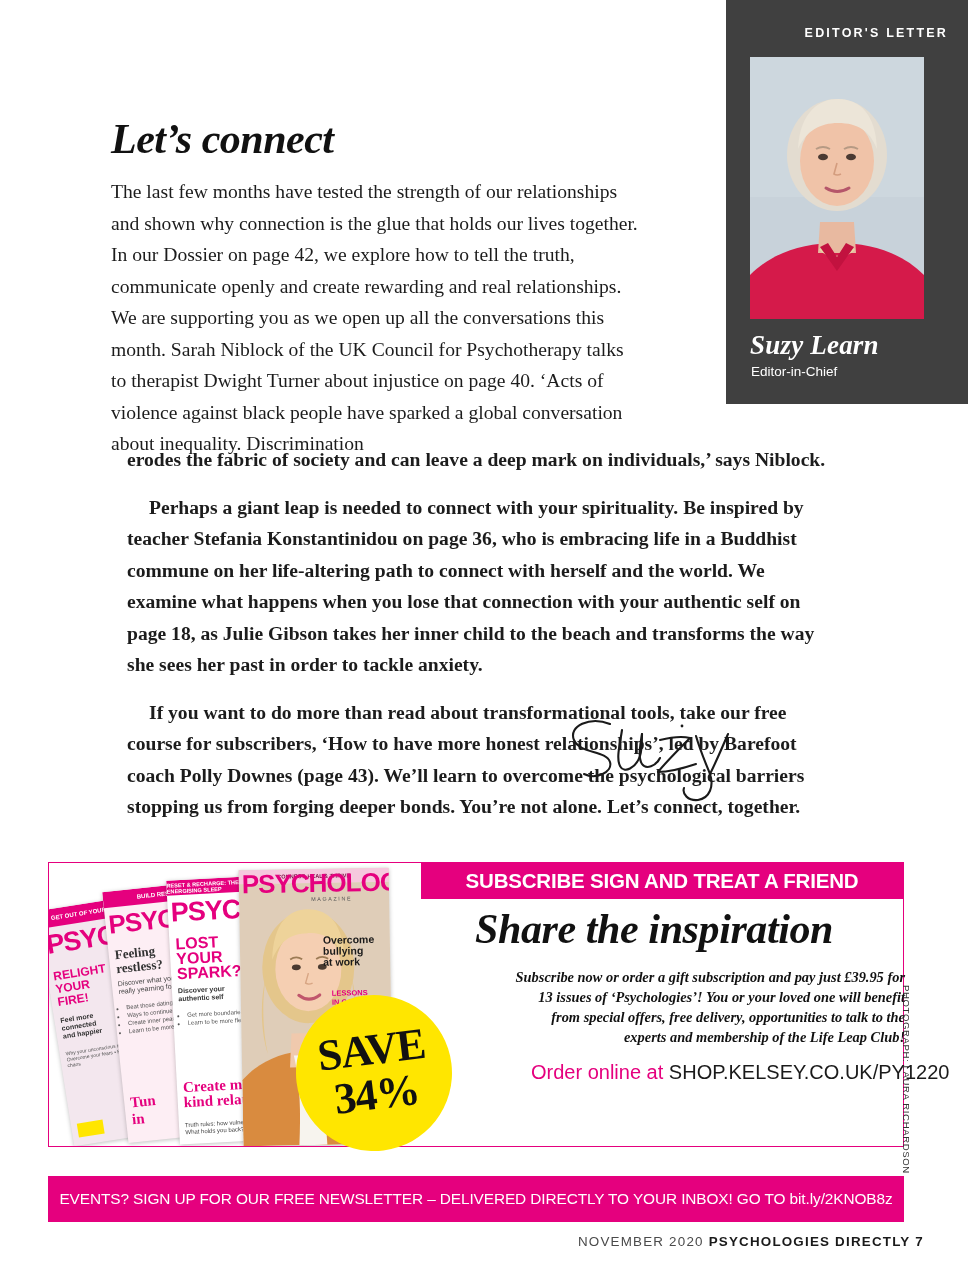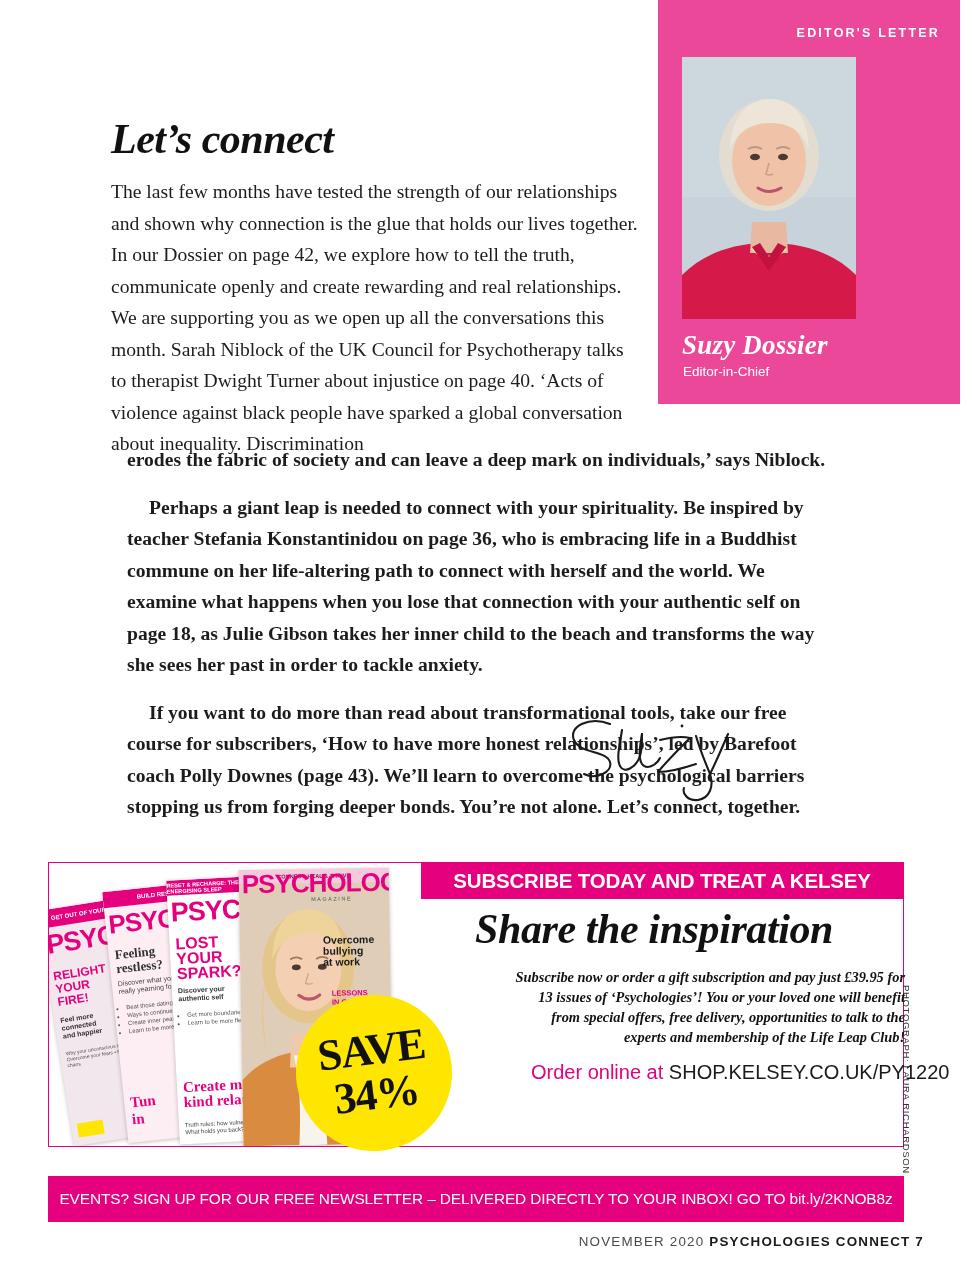--- a/index.html
+++ b/index.html
@@ -13,24 +13,24 @@
     position: relative;
     font-family: "Liberation Serif", serif;
     color: #1a1a1a;
     overflow: hidden;
   }
 
   
   .editor-box {
     position: absolute;
     top: 0;
-    right: 12px;
-    width: 302px;
+    right: 4px;
+    width: 242px;
     height: 404px;
-    background: #ec4899;
+    background: #404040;
   }
   .editor-kicker {
     position: absolute;
     top: 26px;
     right: 20px;
     left: 20px;
     text-align: right;
     color: #ffffff;
     font-family: "Liberation Sans", sans-serif;
     font-size: 12.5px;
@@ -328,21 +328,21 @@
       <path d="M87 106 L84 117 Q87 119 91 117" stroke="#d39c7e" stroke-width="1.6" fill="none"></path>
       <path d="M76 131 Q87 138 99 131" stroke="#b5566a" stroke-width="3" fill="none" stroke-linecap="round"></path>
 
       <path d="M70 192 Q87 208 104 192" stroke="#e7d9a8" stroke-width="2.4" fill="none"></path>
       <circle cx="87" cy="205" r="3" fill="#e7d9a8"></circle>
 
       <path d="M70 190 L87 214 L104 190 L96 186 L87 200 L78 186 Z" fill="#c2123f"></path>
     </svg>
   </div>
 
-  <div class="editor-name">Suzy Dossier</div>
+  <div class="editor-name">Suzy Learn</div>
   <div class="editor-role">Editor-in-Chief</div>
 </div>
 
 <div class="headline">Let’s connect</div>
 
 <div class="body-col-narrow">The last few months have tested the strength of our relationships and shown why connection is the glue that holds our lives together. In our Dossier on page 42, we explore how to tell the truth, communicate openly and create rewarding and real relationships. We are supporting you as we open up all the conversations this month. Sarah Niblock of the UK Council for Psychotherapy talks to therapist Dwight Turner about injustice on page 40. ‘Acts of violence against black people have sparked a global conversation about inequality. Discrimination</div>
 
 <div class="body-col-wide">
   <p>erodes the fabric of society and can leave a deep mark on individuals,’ says Niblock.</p>
   <p class="indent">Perhaps a giant leap is needed to connect with your spirituality. Be inspired by teacher Stefania Konstantinidou on page 36, who is embracing life in a Buddhist commune on her life-altering path to connect with herself and the world. We examine what happens when you lose that connection with your authentic self on page 18, as Julie Gibson takes her inner child to the beach and transforms the way she sees her past in order to tackle anxiety.</p>
@@ -423,21 +423,21 @@
         <path d="M58 112 Q68 120 79 112" stroke="#c0566c" stroke-width="3" fill="none" stroke-linecap="round"></path>
       </svg>
       <div style="position:absolute;top:66px;right:5px;width:62px;color:#1a1a1a;font-weight:bold;font-size:10.5px;line-height:11px;text-align:left;">Overcome<br>bullying<br>at work</div>
       <div style="position:absolute;top:120px;right:5px;width:54px;color:#e5007e;font-weight:bold;font-size:7.5px;line-height:9px;">LESSONS<br>IN CALM</div>
       <div class="masthead" style="position:absolute;top:-1px;left:3px;font-size:26px;">PSYCHOLOGIES</div>
       <div style="position:absolute;top:27px;left:72px;font-size:5.4px;letter-spacing:1.6px;color:#555;">MAGAZINE</div>
     </div>
   </div>
 
   <div class="promo-right">
-    <div class="promo-banner">SUBSCRIBE TODAY AND TREAT A KELSEY</div>
+    <div class="promo-banner">SUBSCRIBE SIGN AND TREAT A FRIEND</div>
     <div class="promo-title">Share the inspiration</div>
     <div class="promo-copy">Subscribe now or order a gift subscription and pay just £39.95 for 13 issues of ‘Psychologies’! You or your loved one will benefit from special offers, free delivery, opportunities to talk to the experts and membership of the Life Leap Club!</div>
 
     <div class="promo-order">
       <span>Order online at</span>
       <span class="dark">SHOP.KELSEY.CO.UK/PY1220</span>
     </div>
 
 
   </div>
@@ -449,15 +449,15 @@
 </div>
 
 <div class="photo-credit">PHOTOGRAPH: LAURA RICHARDSON</div>
 
 <div class="events-bar">
   <span>EVENTS? SIGN UP FOR OUR FREE NEWSLETTER – DELIVERED DIRECTLY TO YOUR INBOX! GO TO bit.ly/2KNOB8z</span>
 </div>
 
 <div class="footer">
   <span>NOVEMBER 2020</span>
-  <span class="bold">PSYCHOLOGIES CONNECT</span>
+  <span class="bold">PSYCHOLOGIES DIRECTLY</span>
   <span class="bold">7</span>
 </div>
 
 </body></html>

